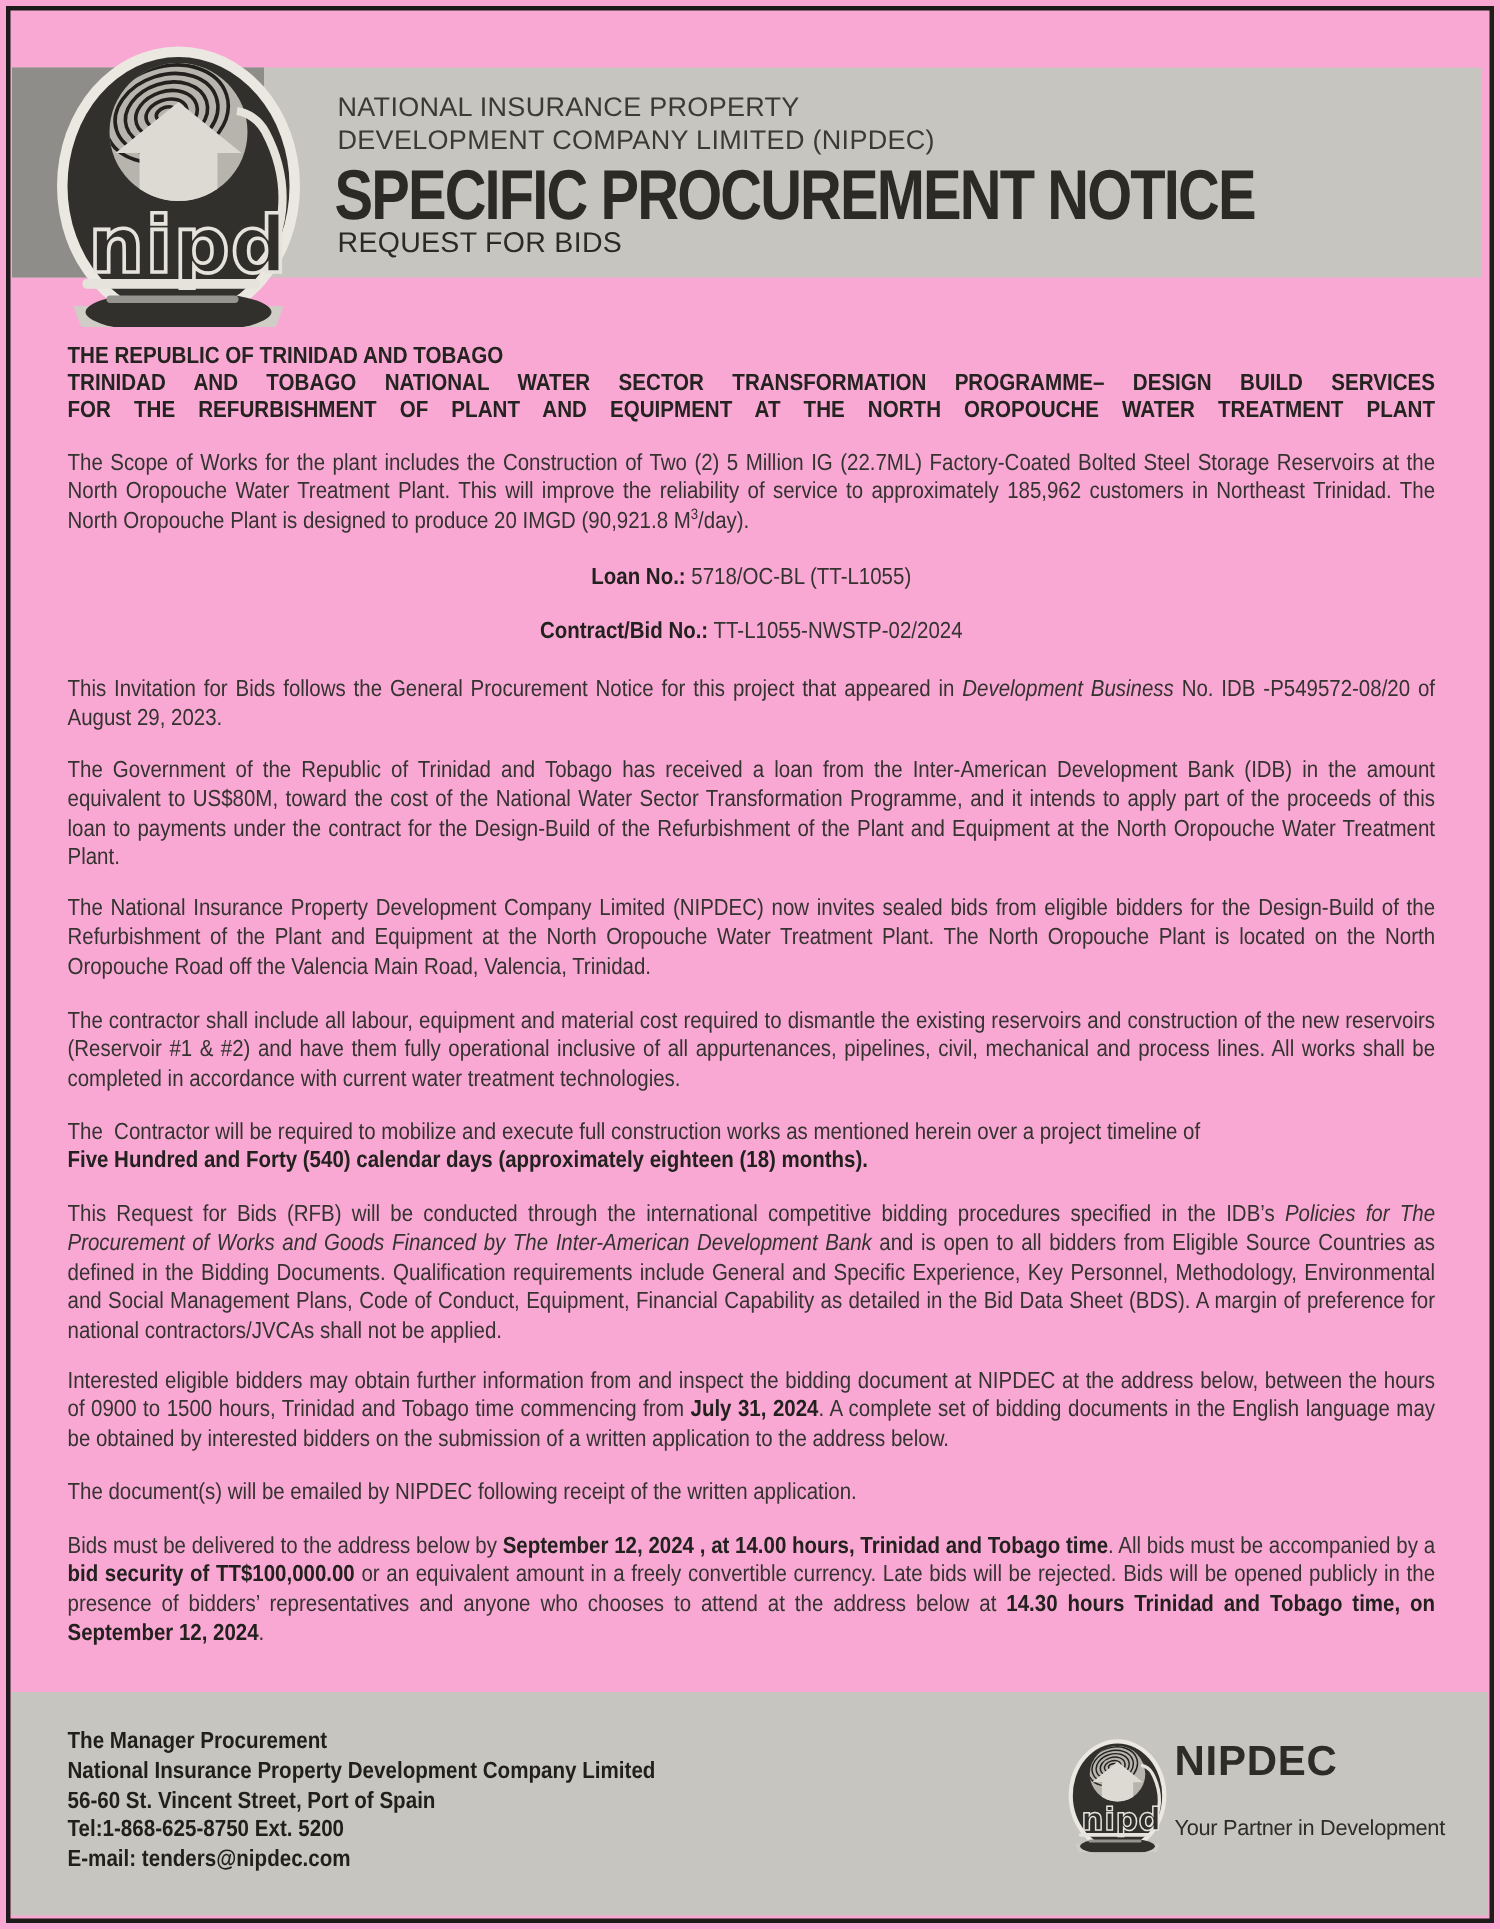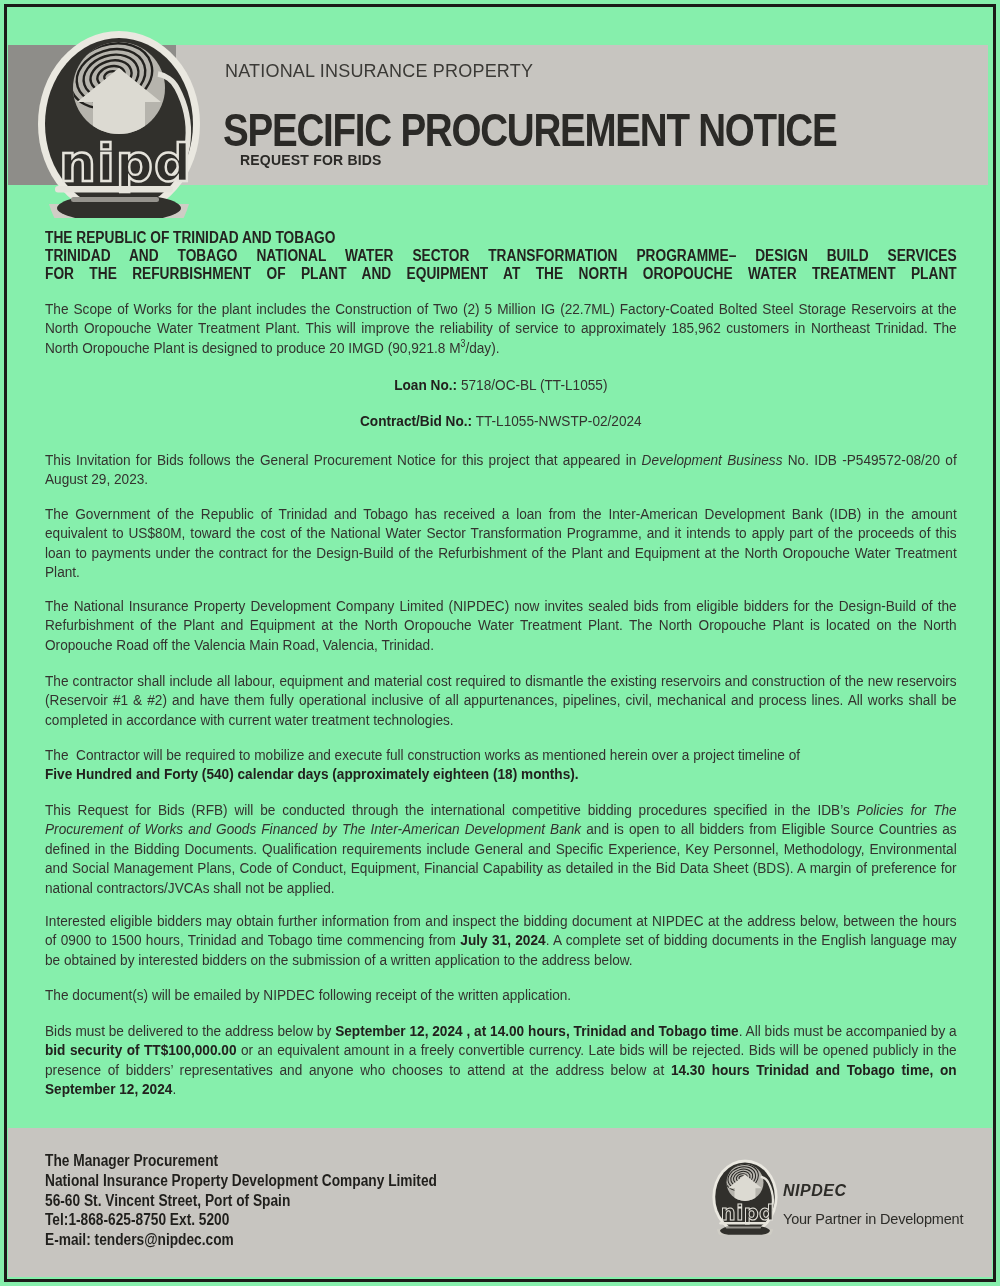--- a/index.html
+++ b/index.html
@@ -1,42 +1,42 @@
 <!DOCTYPE html>
 <html><head>
 <meta charset="utf-8">
 <style>
   html,body{margin:0;padding:0;background:#ffffff;}
-  .page{position:relative;width:1000px;height:1286px;background:#86efac;
+  .page{position:relative;width:1000px;height:1286px;background:#f9a8d4;
         font-family:"Liberation Sans",sans-serif;color:#32312d;overflow:hidden;}
   .frame{position:absolute;left:4px;top:4px;right:4px;bottom:4px;border:3px solid #1c1b19;pointer-events:none;}
   .band{position:absolute;left:8px;top:45px;width:980px;height:140px;background:#c7c5c0;}
   .band-dark{position:absolute;left:8px;top:45px;width:168px;height:140px;background:#8e8d89;}
   .footer-band{position:absolute;left:8px;top:1128px;width:984px;height:149px;background:#c7c5c0;}
 
   .logo-main{position:absolute;left:37px;top:30px;}
   .logo-small{position:absolute;left:712px;top:1159px;}
 
   .org{position:absolute;left:225px;top:60px;font-size:18px;line-height:22px;color:#3b3a36;letter-spacing:.2px;}
   .big-title{position:absolute;left:223px;top:102px;font-size:47px;font-weight:bold;letter-spacing:-1.5px;
              color:#2b2a27;transform:scaleX(.82);transform-origin:0 0;white-space:nowrap;}
-  .rfb{position:absolute;left:240px;top:152px;font-size:14px;font-weight:bold;color:#2b2a27;letter-spacing:.2px;}
+  .rfb{position:absolute;left:225px;top:152px;font-size:19px;font-weight:normal;color:#2b2a27;letter-spacing:.2px;}
 
   .cond{transform:scaleX(.88);transform-origin:0 0;width:1036px;}
   .head{position:absolute;left:45px;font-weight:bold;font-size:15.6px;line-height:17.6px;color:#242320;white-space:nowrap;}
   .head.just{white-space:normal;text-align:justify;text-align-last:justify;}
   .para{position:absolute;left:45px;font-size:15.5px;line-height:19.4px;text-align:justify;
         white-space:pre-wrap;color:#34332f;}
   .para b{color:#22211e;}
   .para sup{font-size:10px;line-height:0;}
   .center-line{position:absolute;left:45px;text-align:center;font-size:15.5px;color:#34332f;}
   .center-line b{color:#22211e;}
 
   .contact{position:absolute;left:45px;top:1151px;font-weight:bold;font-size:15.6px;line-height:19.8px;color:#201f1c;}
-  .brand{position:absolute;left:783px;top:1182px;font-size:16px;font-weight:bold;letter-spacing:.5px;color:#2d2c28;font-style:italic;}
+  .brand{position:absolute;left:783px;top:1158px;font-size:28px;font-weight:bold;letter-spacing:.5px;color:#2d2c28;}
   .tagline{position:absolute;left:783px;top:1211px;font-size:14.5px;font-weight:normal;letter-spacing:-.2px;color:#2d2c28;}
 </style>
 </head>
 <body>
 
 <div class="page">
 
   <svg width="0" height="0" style="position:absolute" aria-hidden="true">
     <defs>
       <clipPath id="disc-clip">
@@ -69,20 +69,21 @@
 
   <div class="band"></div>
   <div class="band-dark"></div>
 
   <svg class="logo-main" width="164" height="188">
     <use href="#nipdec-logo"></use>
   </svg>
 
   <div class="org">
     <div>NATIONAL INSURANCE PROPERTY</div>
+    <div>DEVELOPMENT COMPANY LIMITED (NIPDEC)</div>
   </div>
   <div class="big-title">SPECIFIC PROCUREMENT NOTICE</div>
   <div class="rfb">REQUEST FOR BIDS</div>
 
   <div class="head cond" style="top:229px">THE REPUBLIC OF TRINIDAD AND TOBAGO</div>
   <div class="head cond just" style="top:247px">TRINIDAD AND TOBAGO NATIONAL WATER SECTOR TRANSFORMATION PROGRAMME– DESIGN BUILD SERVICES</div>
   <div class="head cond just" style="top:265px">FOR THE REFURBISHMENT OF PLANT AND EQUIPMENT AT THE NORTH OROPOUCHE WATER TREATMENT PLANT</div>
 
   <div class="para cond" style="top:299px"><span>The Scope of Works for the plant includes the Construction of Two (2) 5 Million IG (22.7ML) Factory-Coated Bolted Steel Storage Reservoirs at the North Oropouche Water Treatment Plant. This will improve the reliability of service to approximately 185,962 customers in Northeast Trinidad. The North Oropouche Plant is designed to produce 20 IMGD (90,921.8 M</span><sup>3</sup><span>/day).</span></div>
 

